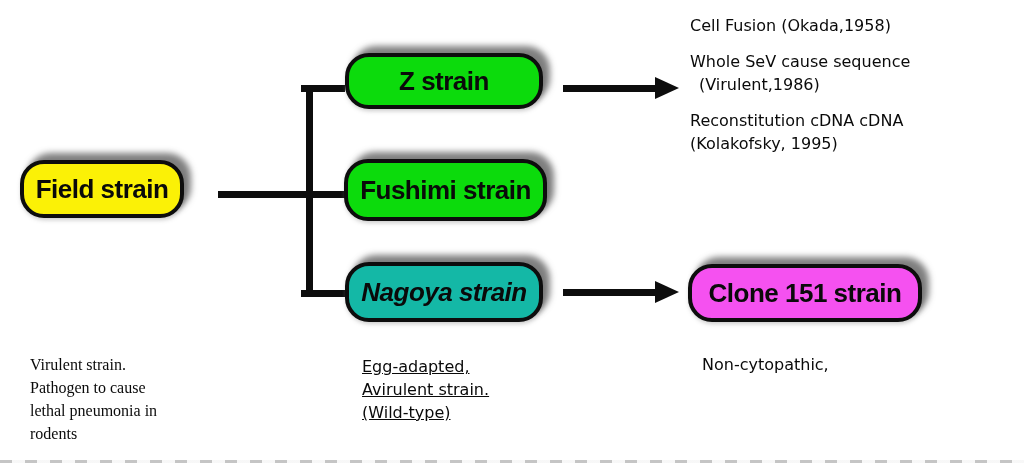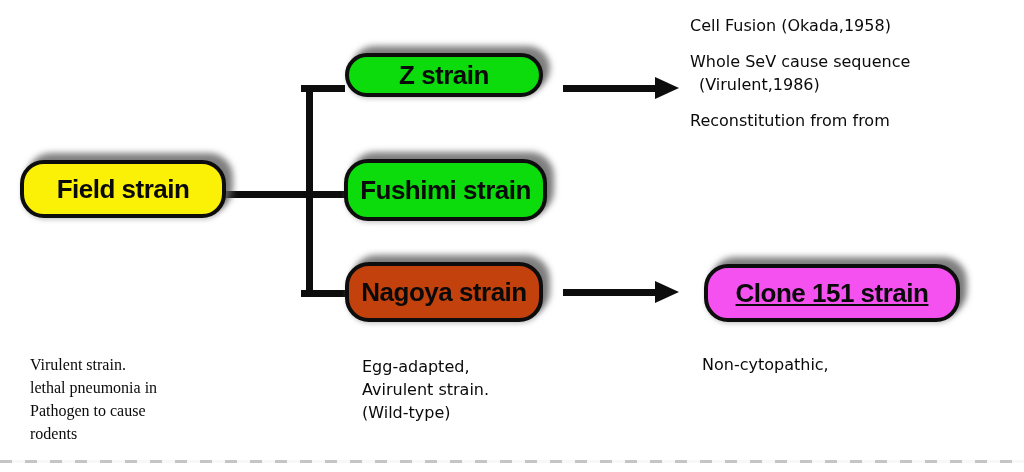--- a/index.html
+++ b/index.html
@@ -27,25 +27,25 @@
     justify-content: center;
     box-shadow: 7px -7px 6px rgba(95,95,95,0.80), 1px 2px 4px rgba(140,140,140,0.45);
   }
   .node .label {
     font-family: "Liberation Sans", sans-serif;
     font-weight: bold;
     font-size: 26px;
     letter-spacing: -0.5px;
     white-space: nowrap;
   }
-  .node-field   { left: 20px;  top: 160px; width: 206px; height: 58px; }
-  .node-z       { left: 345px; top: 53px;  width: 198px; height: 44px; }
+  .node-field   { left: 20px;  top: 160px; width: 164px; height: 58px; }
+  .node-z       { left: 345px; top: 53px;  width: 198px; height: 56px; }
   .node-fushimi { left: 344px; top: 159px; width: 203px; height: 62px; }
   .node-nagoya  { left: 345px; top: 262px; width: 198px; height: 60px; }
-  .node-clone   { left: 704px; top: 264px; width: 256px; height: 58px; text-decoration: underline; }
+  .node-clone   { left: 688px; top: 264px; width: 234px; height: 58px; }
 
   
   .line {
     position: absolute;
     background: #0d0d0d;
   }
   .line-main     { left: 218px; top: 191px; width: 127px; height: 7px; }
   .line-trunk    { left: 306px; top: 85px;  width: 7px;   height: 212px; }
   .line-branch-z { left: 301px; top: 85px;  width: 44px;  height: 7px; }
   .line-branch-n { left: 301px; top: 290px; width: 44px;  height: 7px; }
@@ -65,21 +65,21 @@
   .textblock {
     position: absolute;
     font-size: 16px;
     line-height: 23px;
     white-space: nowrap;
   }
   .refs { left: 690px; top: 14px; }
   .refs .para { margin: 0 0 13px 0; }
   .refs .indent { padding-left: 9px; }
   .note-field { left: 30px;  top: 353px; font-family: Liberation Serif, serif; }
-  .note-mid   { left: 362px; top: 355px; }
+  .note-mid   { left: 362px; top: 355px; text-decoration: underline; }
   .note-clone { left: 702px; top: 353px; }
 
   
   .bottom-artifact {
     position: absolute;
     left: 0; top: 460px;
     width: 1024px; height: 3px;
     background: repeating-linear-gradient(90deg,
       rgba(110,110,110,0.40) 0px, rgba(110,110,110,0.40) 12px,
       rgba(205,205,205,0.15) 12px, rgba(205,205,205,0.15) 25px);
@@ -104,43 +104,44 @@
   </div>
 
   <div class="node node-z" style="background-color: rgb(12, 219, 12);">
     <span class="label">Z strain</span>
   </div>
 
   <div class="node node-fushimi" style="background-color: rgb(12, 219, 12);">
     <span class="label">Fushimi strain</span>
   </div>
 
-  <div class="node node-nagoya" style="background-color: #c2410c;">
+  <div class="node node-nagoya" style="background-color: #14b8a6; font-style: italic;">
     <span class="label">Nagoya strain</span>
   </div>
 
   <div class="node node-clone" style="background-color: rgb(245, 81, 240);">
     <span class="label">Clone 151 strain</span>
   </div>
 
   <div class="textblock refs">
     <div class="para">Cell Fusion (Okada,1958)</div>
     <div class="para">
       <div>Whole SeV cause sequence</div>
       <div class="indent">(Virulent,1986)</div>
     </div>
     <div class="para">
-      <div>Reconstitution from from</div>
+      <div>Reconstitution cDNA cDNA</div>
+      <div>(Kolakofsky, 1995)</div>
     </div>
   </div>
 
   <div class="textblock note-field">
     <div>Virulent strain.</div>
+    <div>Pathogen to cause</div>
     <div>lethal pneumonia in</div>
-    <div>Pathogen to cause</div>
     <div>rodents</div>
   </div>
 
   <div class="textblock note-mid">
     <div>Egg-adapted,</div>
     <div>Avirulent strain.</div>
     <div>(Wild-type)</div>
   </div>
 
   <div class="textblock note-clone">

